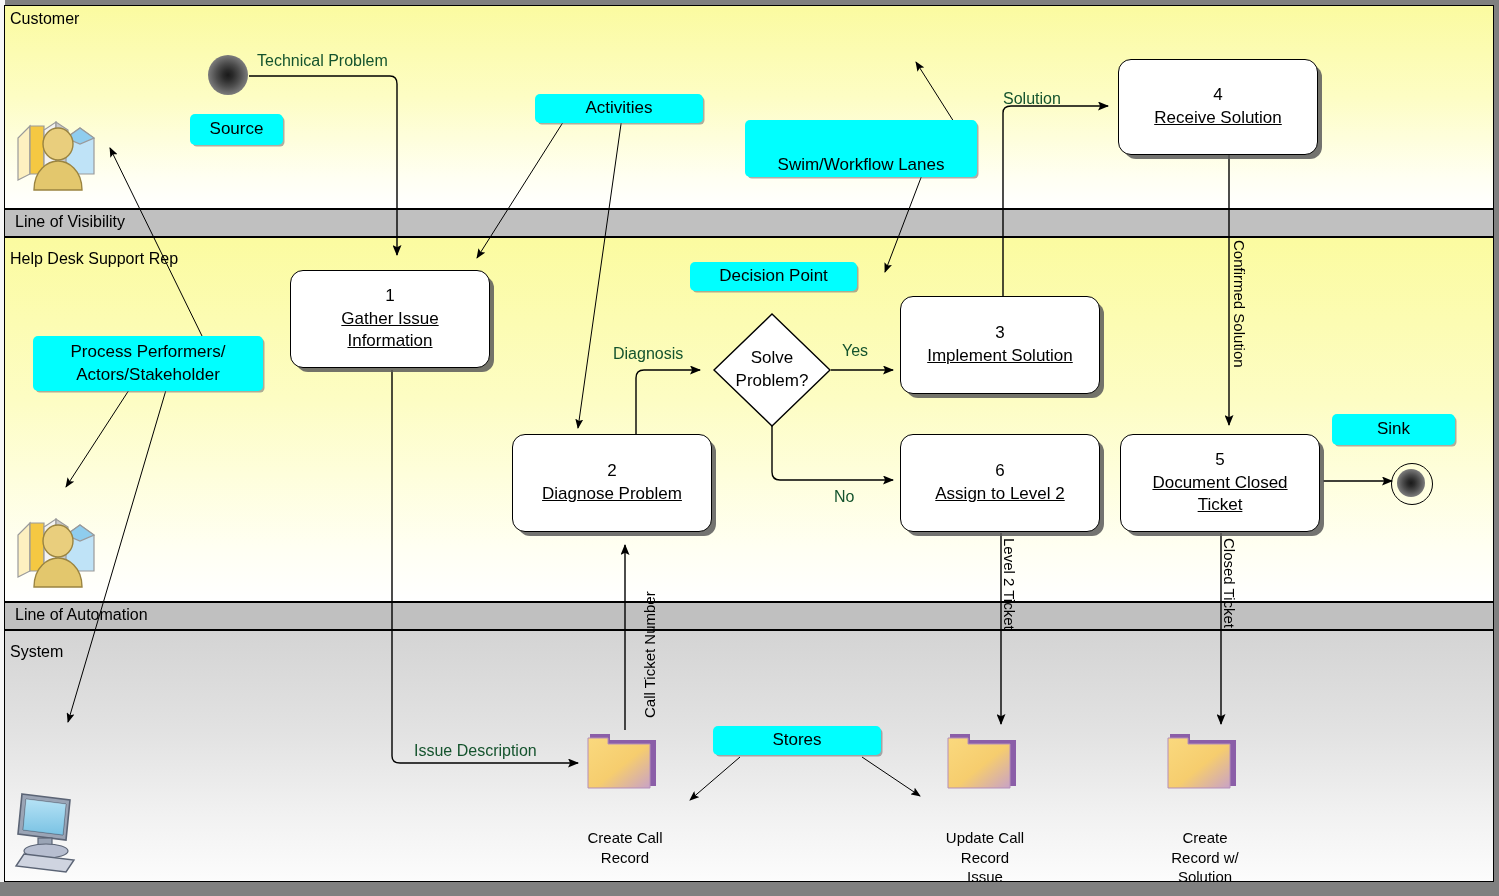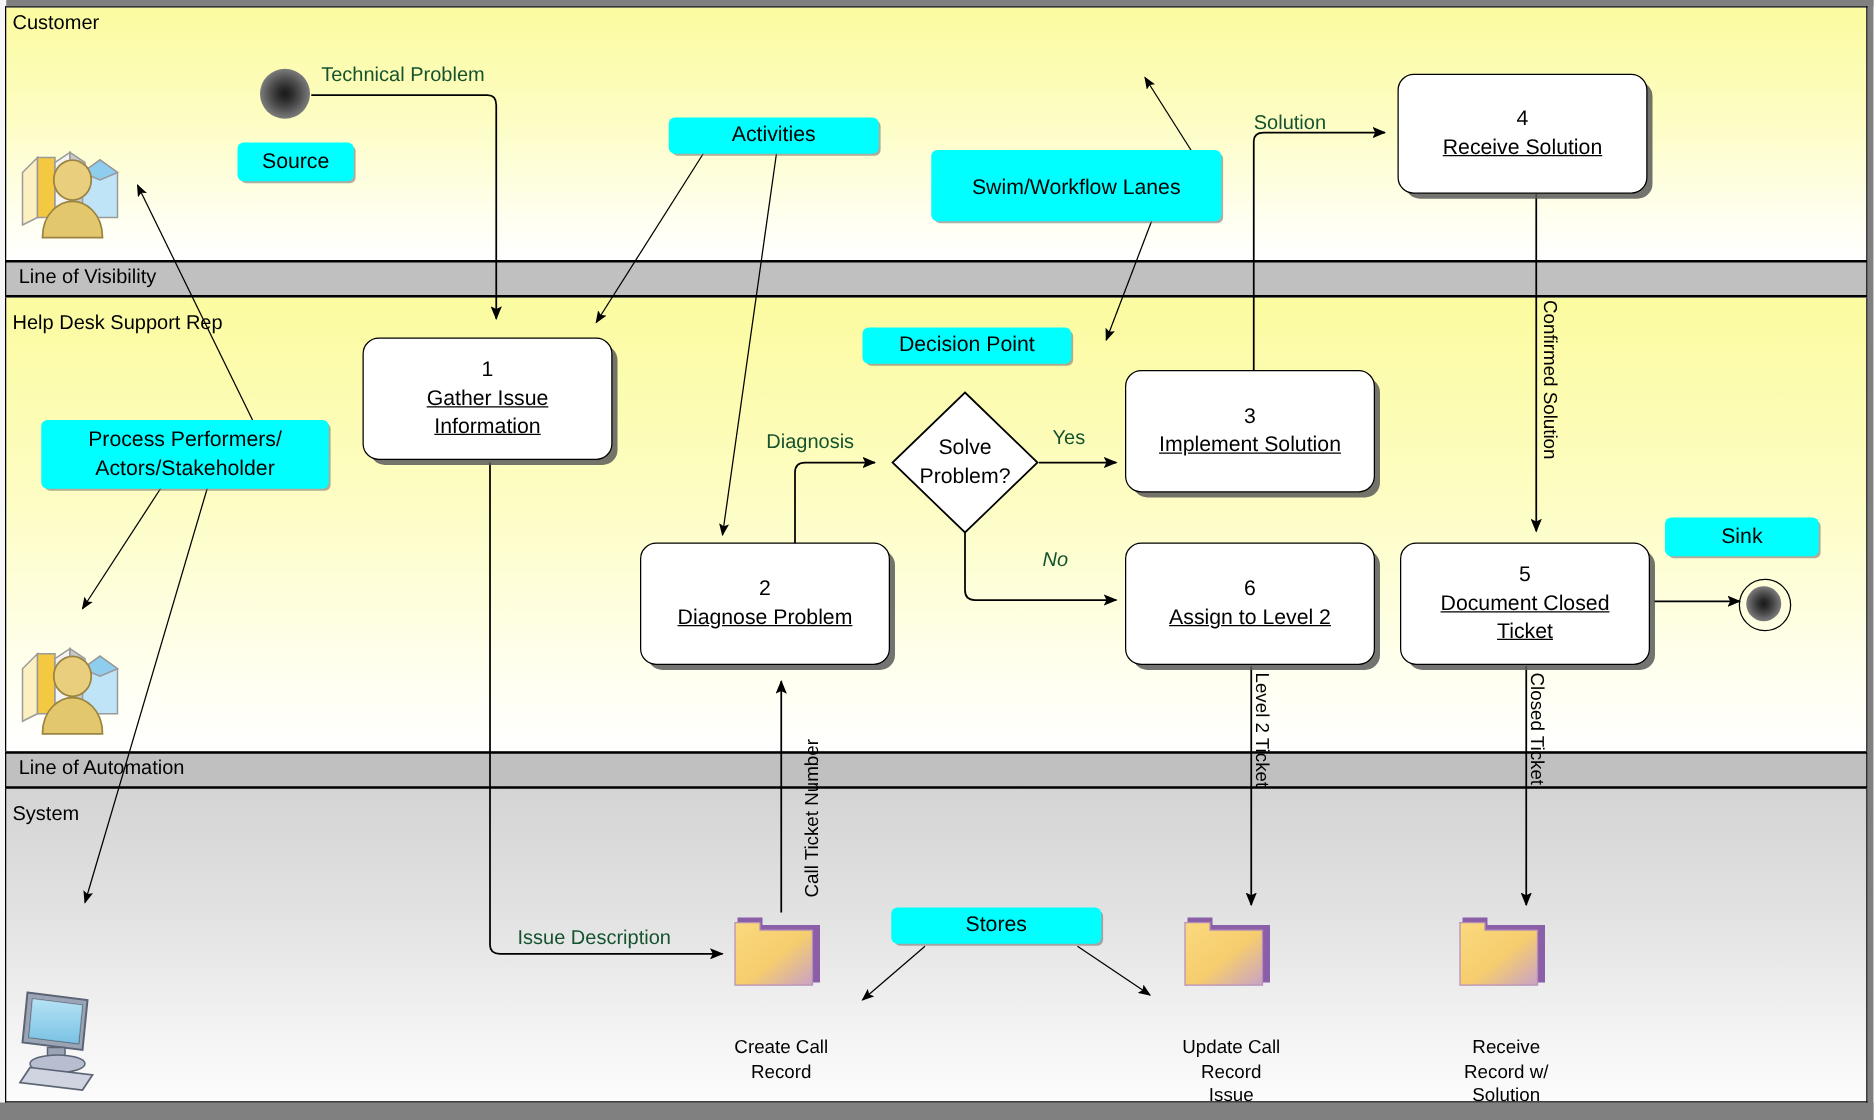--- a/index.html
+++ b/index.html
@@ -50,21 +50,21 @@
   .diamond-shape{position:absolute;left:0;top:0;}
   .diamond-text{position:absolute;left:0;top:0;width:100%;height:100%;
      display:flex;flex-direction:column;align-items:center;justify-content:center;
      font-size:17px;line-height:1.35;text-align:center;color:#000;}
 
   
   .tag{position:absolute;box-sizing:border-box;background:#00ffff;border-radius:5px;
      display:flex;align-items:center;justify-content:center;
      font-size:17px;color:#000;text-align:center;line-height:1.35;
      box-shadow:2px 2px 0 -0.5px rgba(120,120,120,.6);}
-  .tag.top-align{align-items:center;padding-top:3px;}
+  .tag.top-align{align-items:flex-end;padding-top:3px;}
 
   
   .lbl{position:absolute;font-size:15px;color:#14532d;white-space:nowrap;}
   .lbl-17{font-size:16px;}
   .vlbl{position:absolute;font-size:15px;color:#000;white-space:nowrap;transform-origin:0 0;}
 
   
   #wires{position:absolute;left:0;top:0;width:1499px;height:896px;pointer-events:none;}
 
   
@@ -281,21 +281,21 @@
     <span>Sink</span>
   </div>
 
   <div class="tag" style="left:713px;top:726px;width:168px;height:29px;">
     <span>Stores</span>
   </div>
 
   <div class="lbl lbl-17" style="left:257px;top:52px;">Technical Problem</div>
   <div class="lbl lbl-17" style="left:613px;top:345px;">Diagnosis</div>
   <div class="lbl lbl-17" style="left:842px;top:342px;">Yes</div>
-  <div class="lbl lbl-17" style="left:834px;top:440px;font-style:italic;">No</div>
+  <div class="lbl lbl-17" style="left:834px;top:488px;">No</div>
   <div class="lbl lbl-17" style="left:1003px;top:90px;">Solution</div>
   <div class="lbl lbl-17" style="left:414px;top:742px;">Issue Description</div>
 
   <div class="vlbl lbl-17" style="left:1248px;top:240px;transform:rotate(90deg);">Confirmed Solution</div>
   <div class="vlbl lbl-17" style="left:641px;top:718px;transform:rotate(-90deg);">Call Ticket Number</div>
   <div class="vlbl lbl-17" style="left:1018px;top:538px;transform:rotate(90deg);">Level 2 Ticket</div>
   <div class="vlbl lbl-17" style="left:1238px;top:538px;transform:rotate(90deg);">Closed Ticket</div>
 
   <div class="folder" style="left:586px;top:730px;">
     <svg width="76" height="62" viewBox="0 0 76 62">
@@ -341,18 +341,18 @@
           <stop offset="0%" stop-color="#fad97e"></stop>
           <stop offset="55%" stop-color="#f6cd6e"></stop>
           <stop offset="100%" stop-color="#c9a2c6"></stop>
         </linearGradient>
       </defs>
       <path d="M4,10 L4,4 L24,4 L24,10 L70,10 L70,56 L4,56 z" fill="#8b5ea8"></path>
       <path d="M2,14 L2,8 L22,8 L22,14 L64,14 L64,58 L2,58 z" fill="url(#fg3)" stroke="#b58fb8" stroke-width="1"></path>
     </svg>
   </div>
   <div class="store-label" style="left:1125px;top:828px;width:160px;">
-    <div>Receive</div>
+    <div>Create</div>
     <div>Record w/</div>
     <div>Solution</div>
   </div>
 
 </div>
 
 </body></html>

